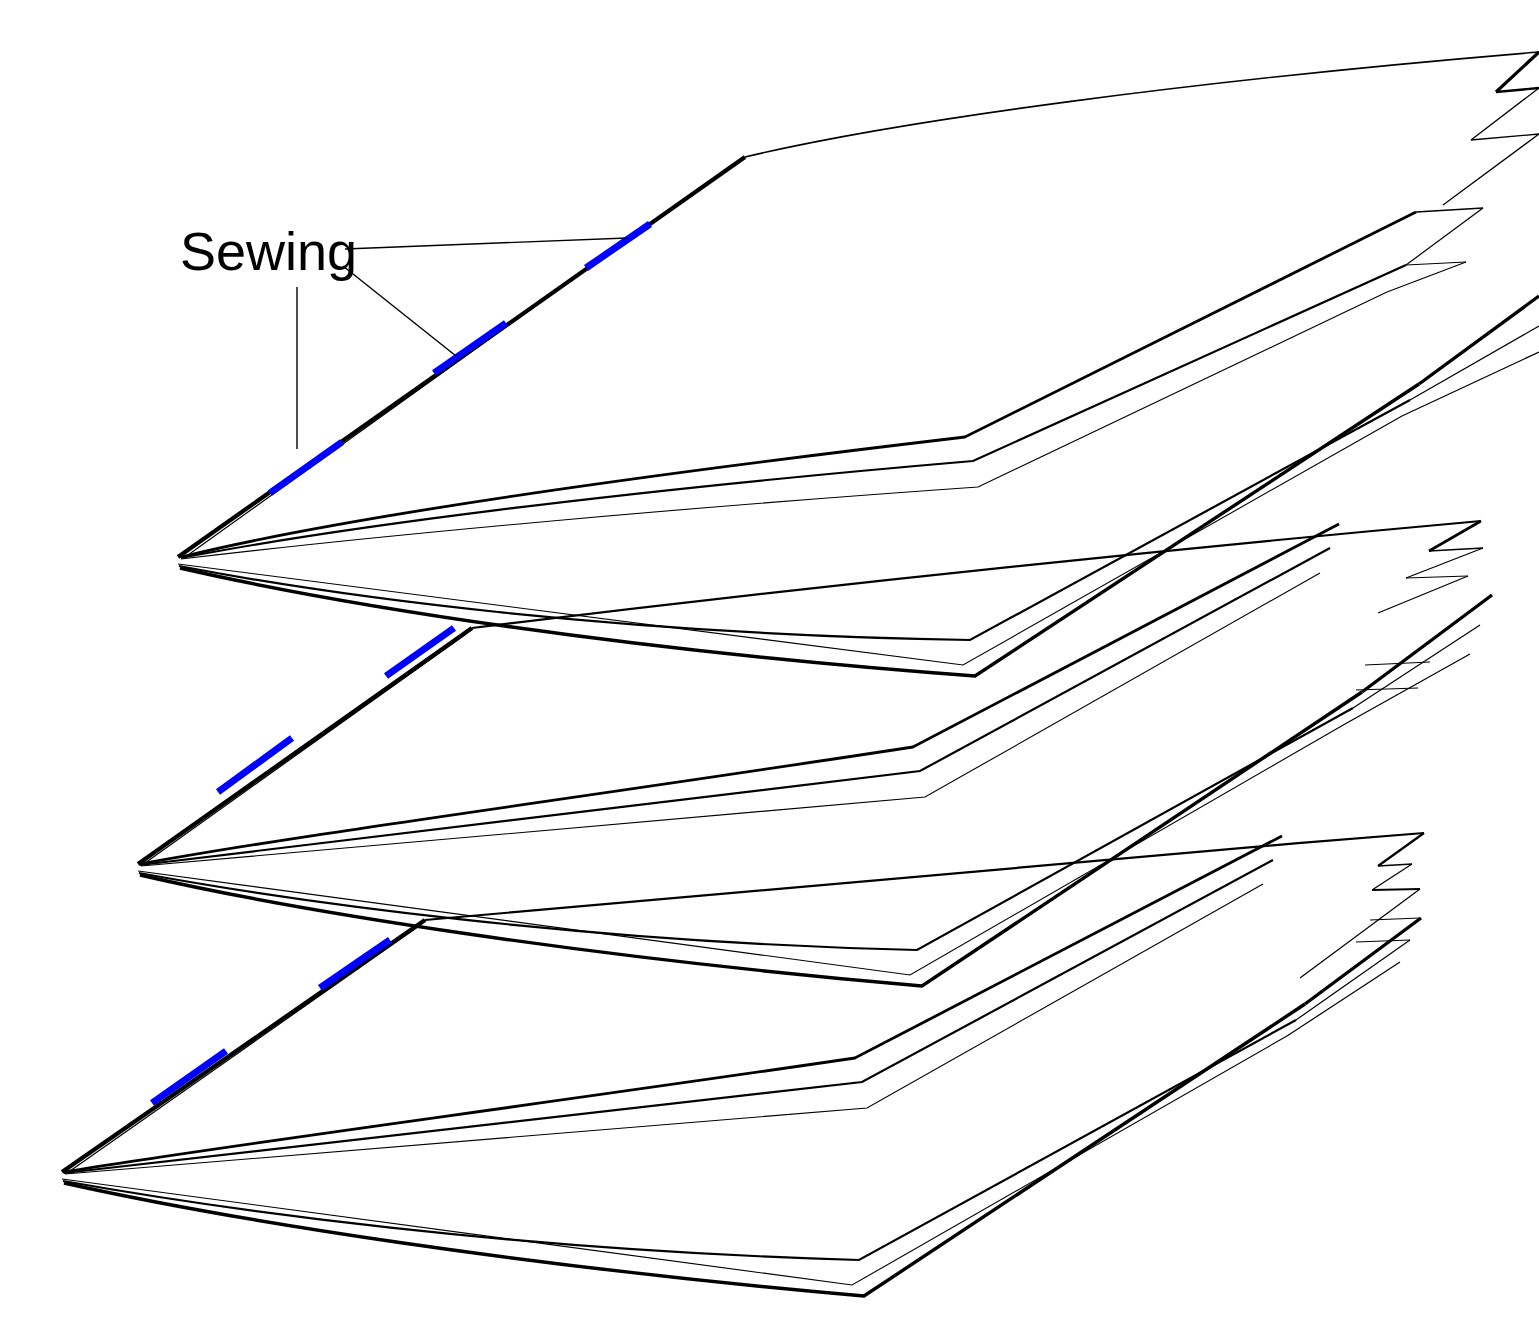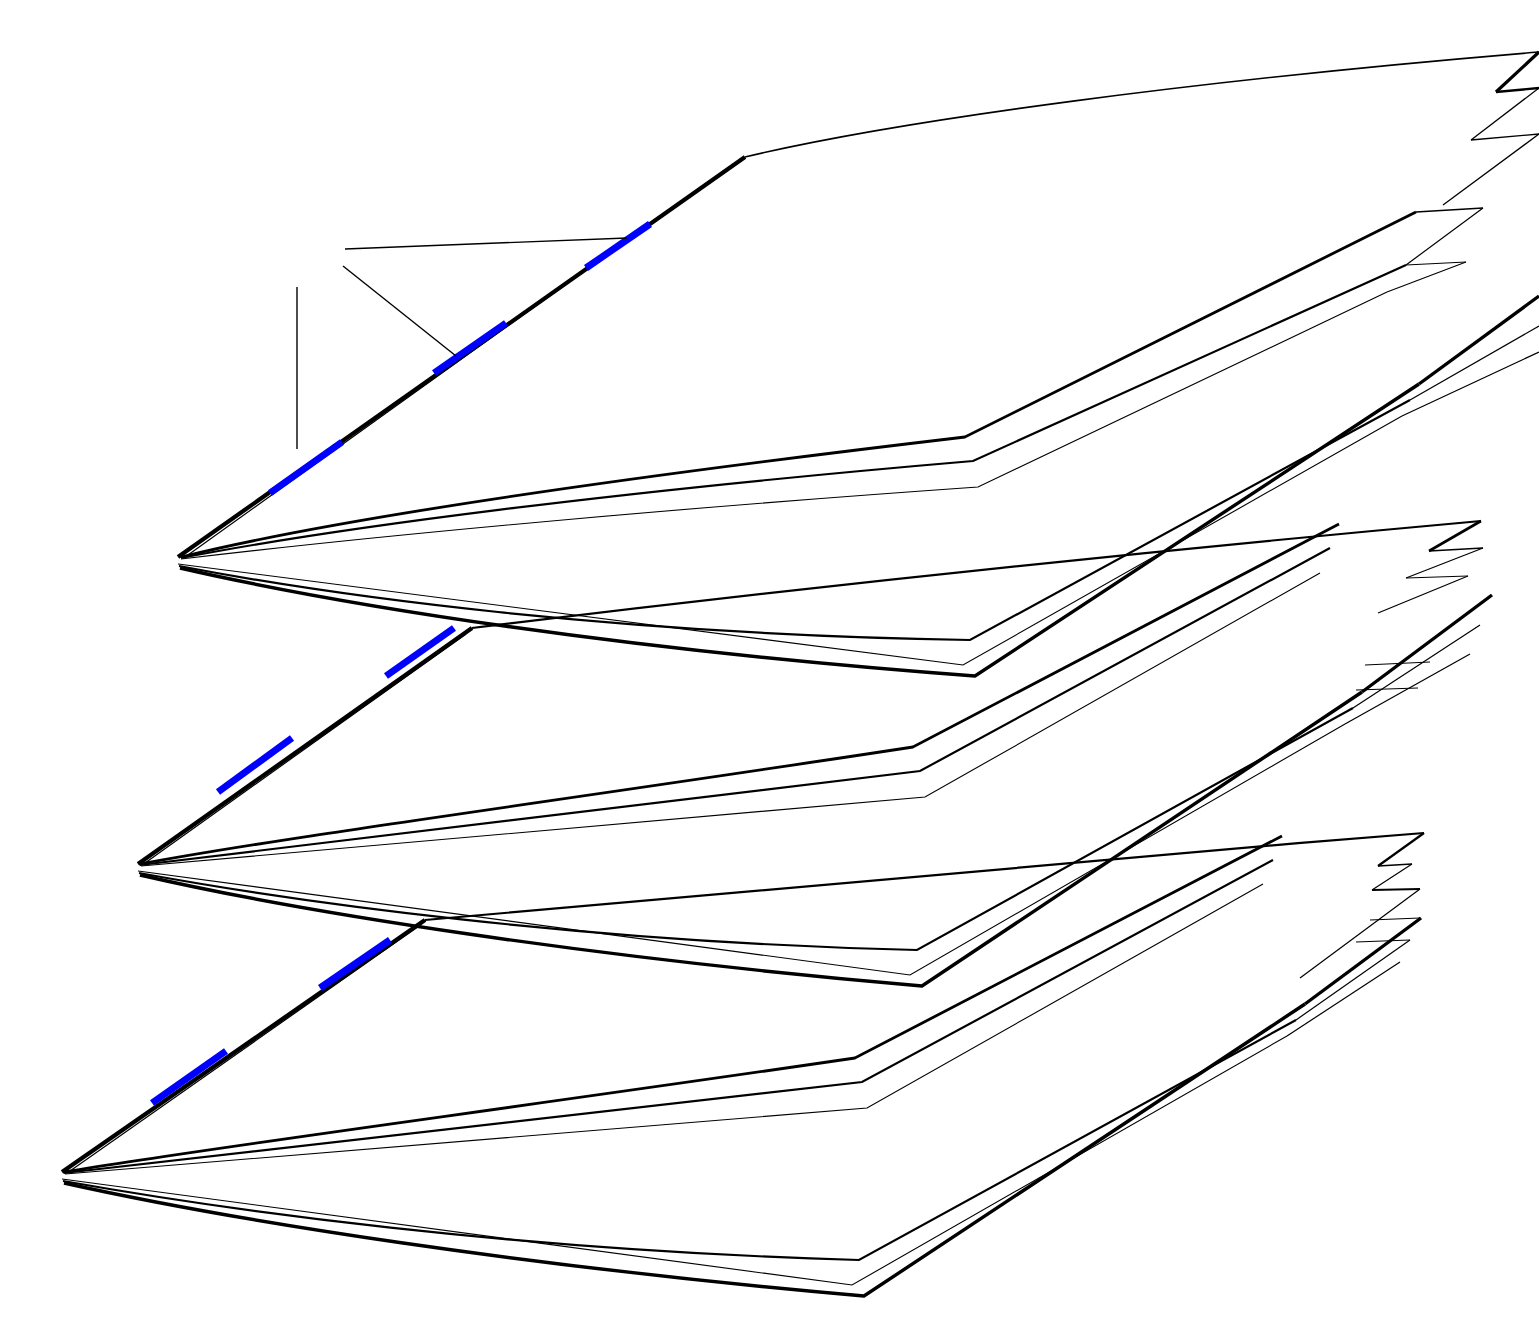--- a/index.html
+++ b/index.html
@@ -130,14 +130,15 @@
     </g>
 
     <g>
       <line x1="345" y1="249" x2="627" y2="238" stroke="#000" stroke-width="1.4"></line>
       <line x1="343" y1="266" x2="456" y2="356" stroke="#000" stroke-width="1.4"></line>
       <line x1="297" y1="287" x2="297" y2="449" stroke="#000" stroke-width="1.4"></line>
     </g>
 
   </svg>
 
+  <div class="lbl" style="left:180px;top:224px;">Sewing</div>
 
 </div>
 
 </body></html>

